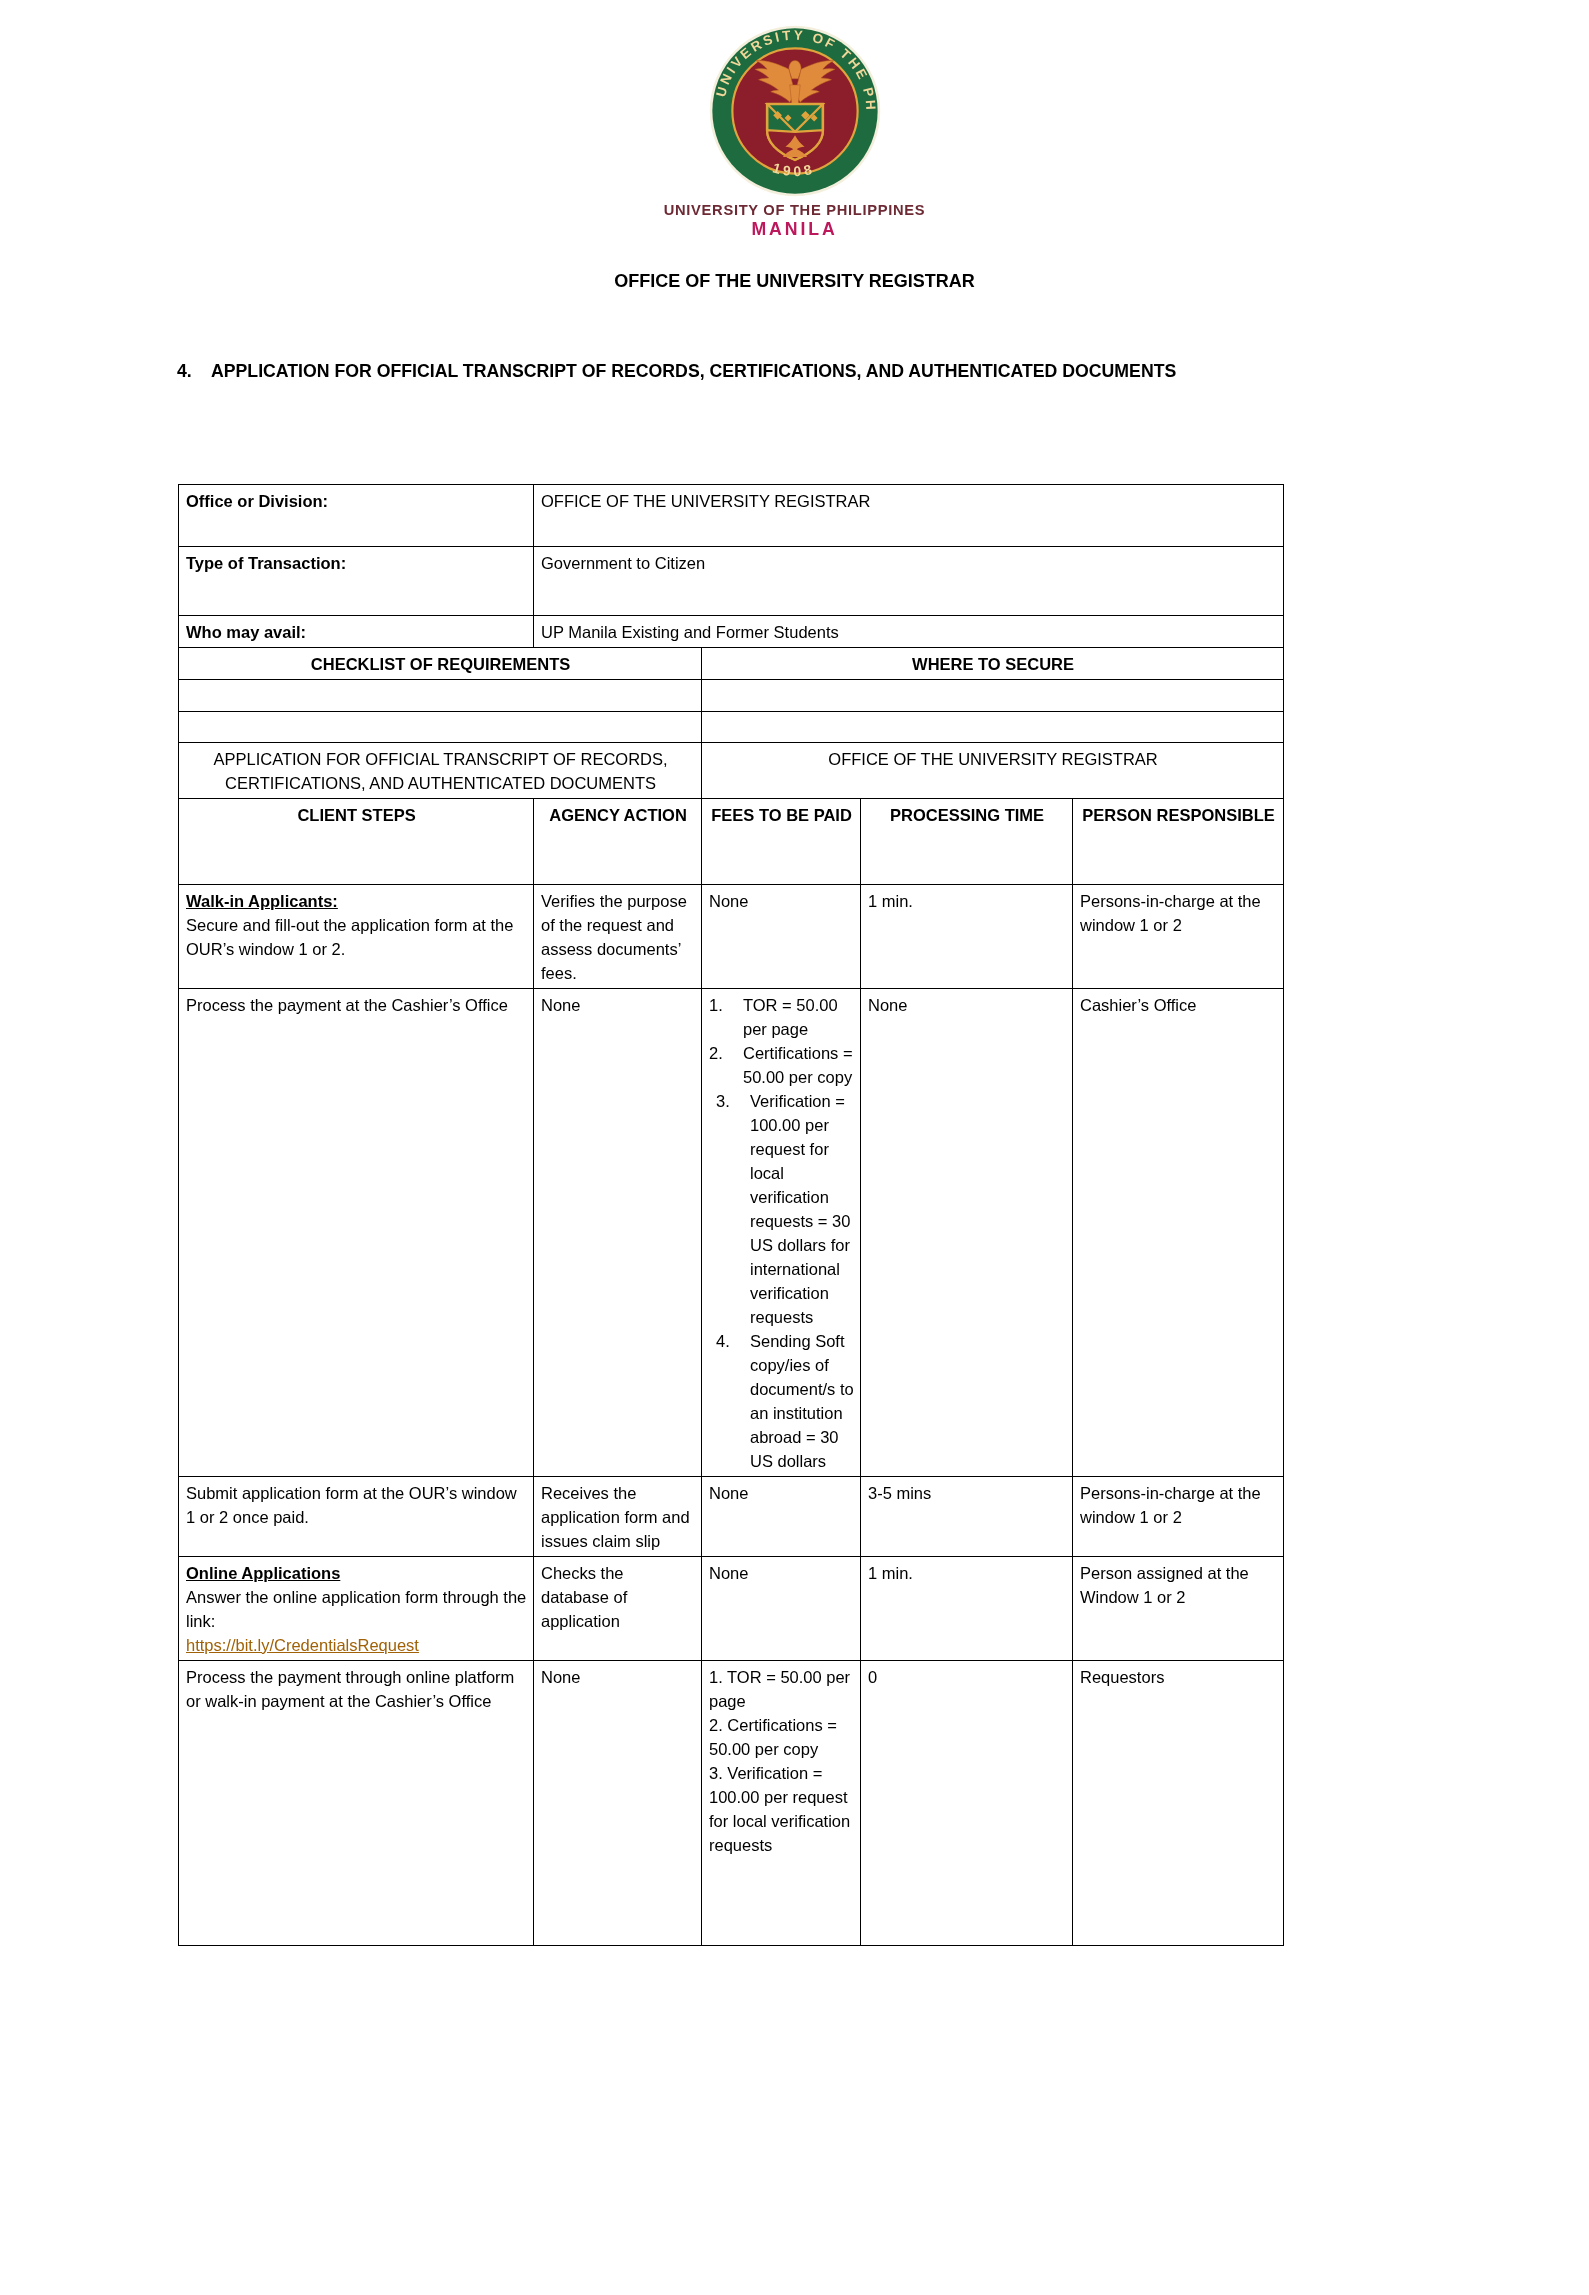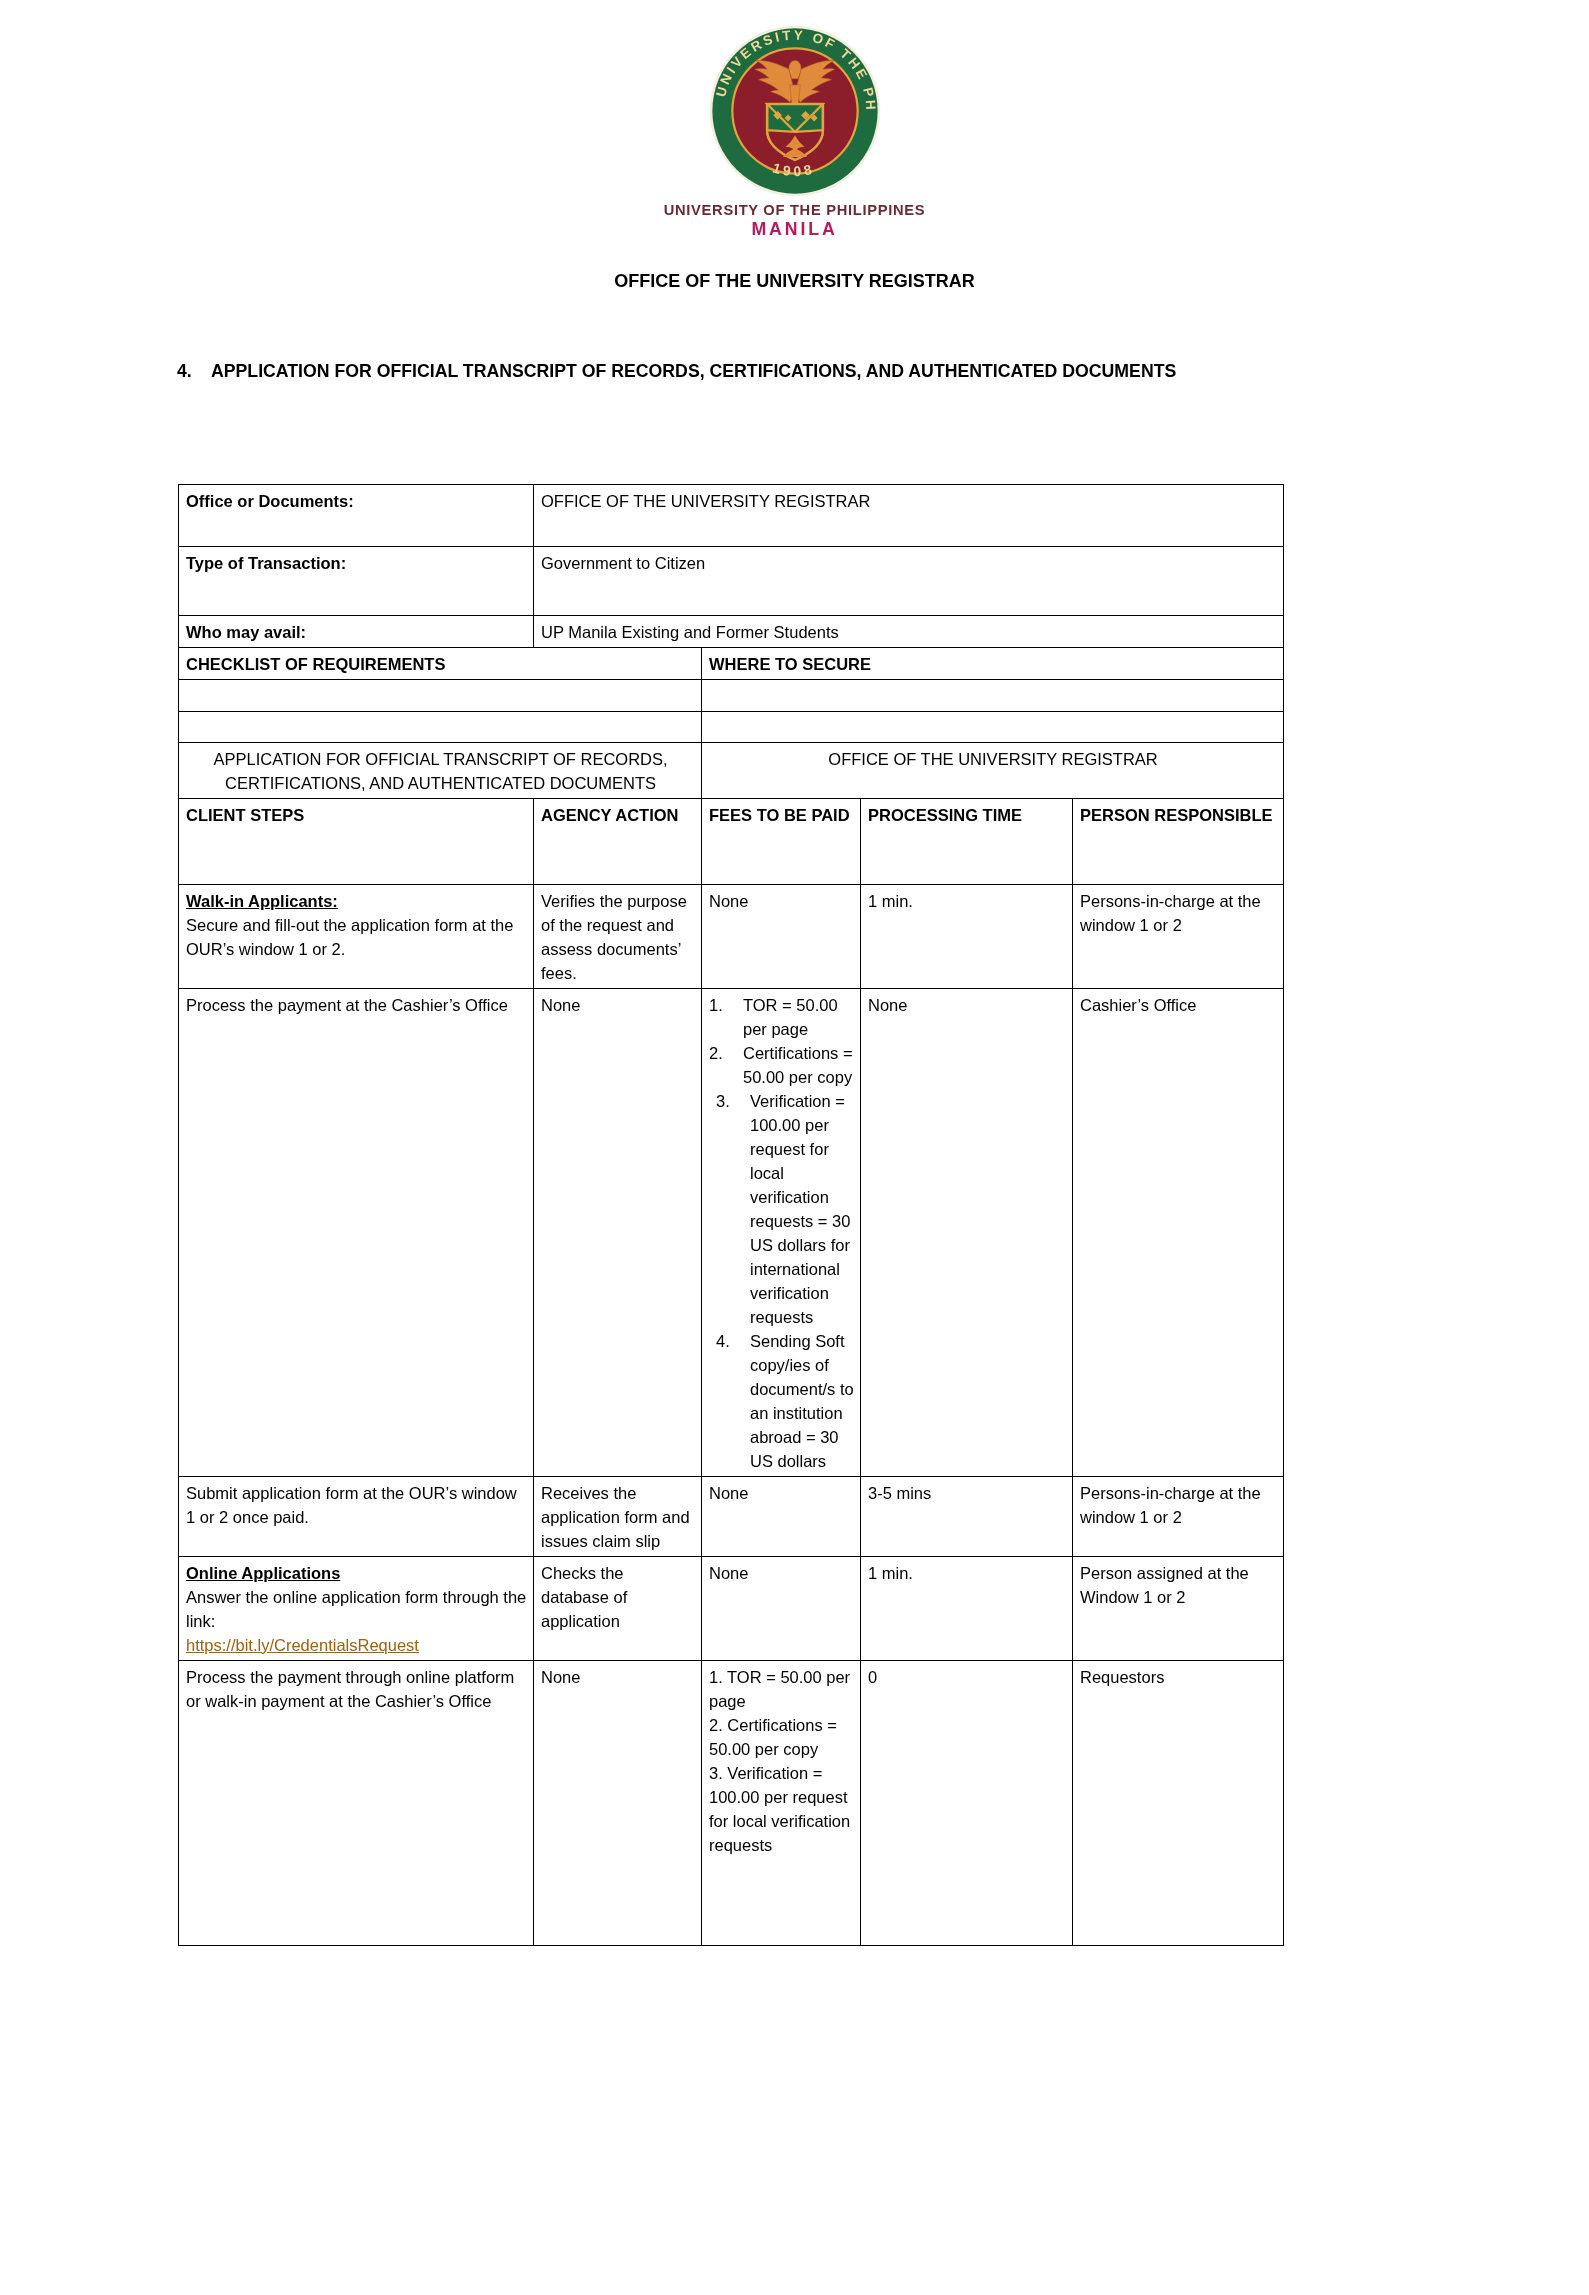--- a/index.html
+++ b/index.html
@@ -105,21 +105,21 @@
   #charter-table td {
     border: 1.2px solid #000000;
     vertical-align: top;
     padding: 3.5px 5.9px 3.5px 7px;
     line-height: 24px;
     font-size: 16.5px;
     word-wrap: break-word;
   }
   .lbl { font-weight: bold; }
   .ctr { text-align: center; }
-  .bold-ctr { font-weight: bold; }
+  .bold-ctr { text-align: center; font-weight: bold; }
   .u-bold { font-weight: bold; text-decoration: underline; }
   .cell-link {
     color: #a16207;
     text-decoration: underline;
     word-break: break-all;
   }
 
   
   .fee-list {
     margin: 0;
@@ -209,21 +209,21 @@
   <colgroup>
     <col style="width:355px">
     <col style="width:168px">
     <col style="width:159px">
     <col style="width:212px">
     <col style="width:211px">
   </colgroup>
   <tbody>
 
     <tr>
-      <td class="lbl h-tall">Office or Documents:</td>
+      <td class="lbl h-tall">Office or Division:</td>
       <td colspan="4">OFFICE OF THE UNIVERSITY REGISTRAR</td>
     </tr>
 
 
     <tr>
       <td class="lbl" style="height:61px">Type of Transaction:</td>
       <td colspan="4">Government to Citizen</td>
     </tr>
 
     <tr>

